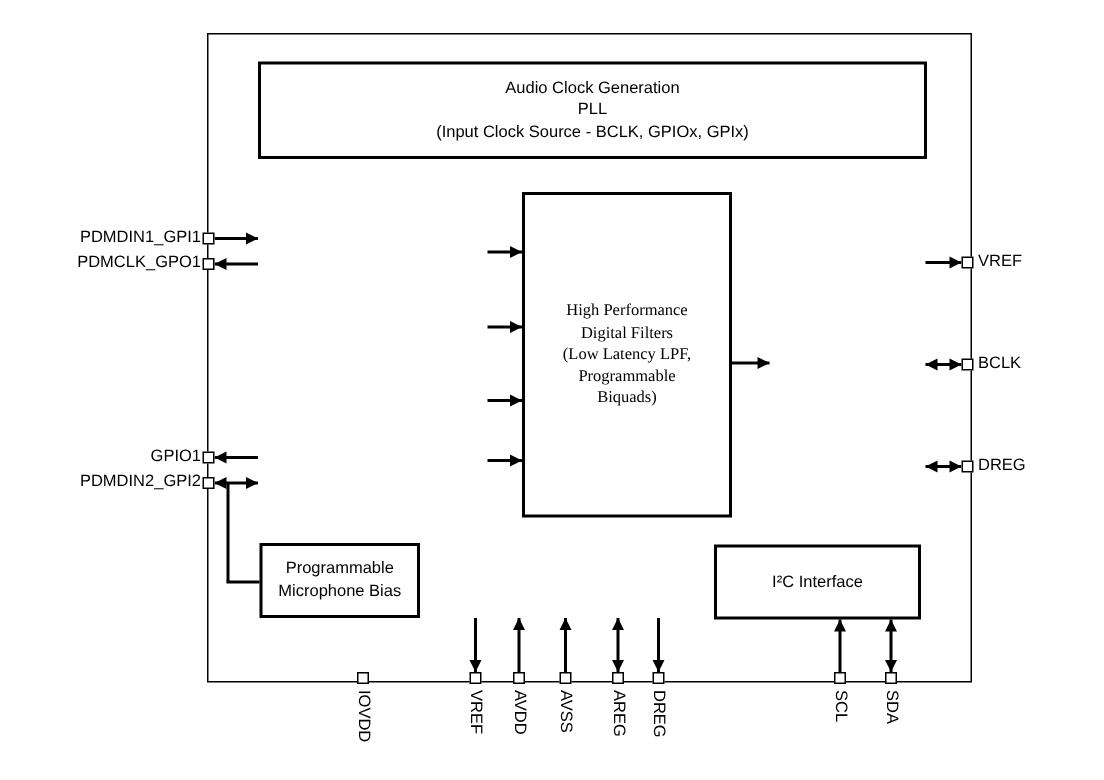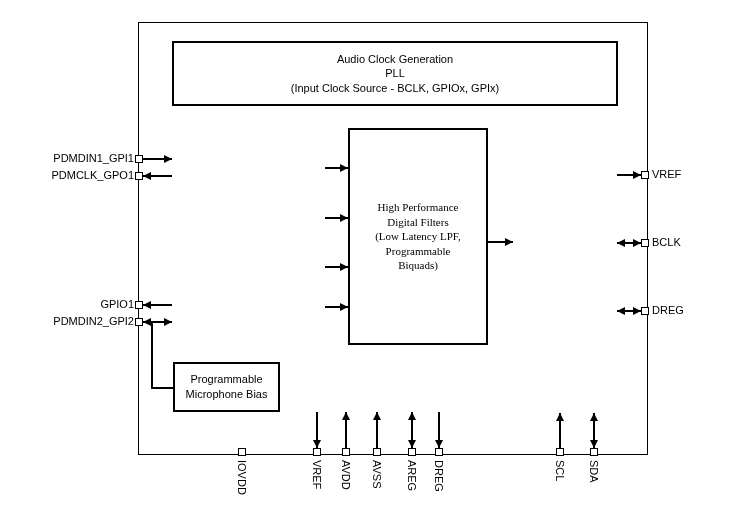--- a/index.html
+++ b/index.html
@@ -56,20 +56,23 @@
 Biquads)</span>
   </div>
 
 
   <div class="box" style="left:173px;top:362px;width:107px;height:50px;">
     <span>Programmable
 Microphone Bias</span>
   </div>
 
 
+  <div class="box" style="left:476px;top:363px;width:138px;height:50px;">
+    <span>I²C Interface</span>
+  </div>
 
   <div class="wire h" style="left:143px;top:158px;width:29px;"></div>
   <div class="ar r" style="left:164px;top:155px;"></div>
 
   <div class="wire h" style="left:143px;top:175px;width:29px;"></div>
   <div class="ar l" style="left:143px;top:172px;"></div>
 
   <div class="wire h" style="left:143px;top:304px;width:29px;"></div>
   <div class="ar l" style="left:143px;top:301px;"></div>
 

